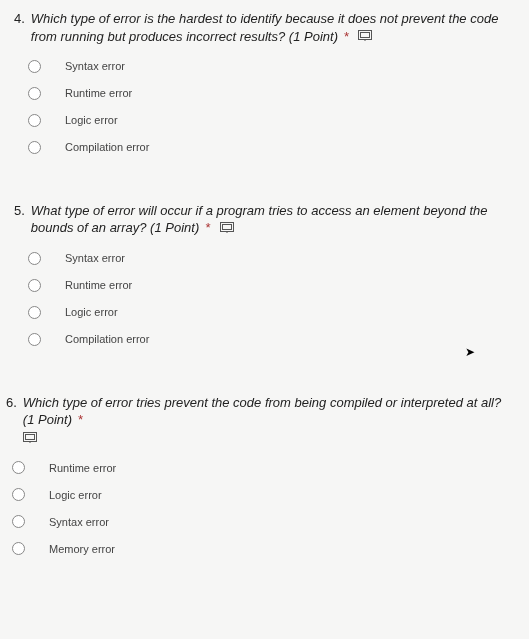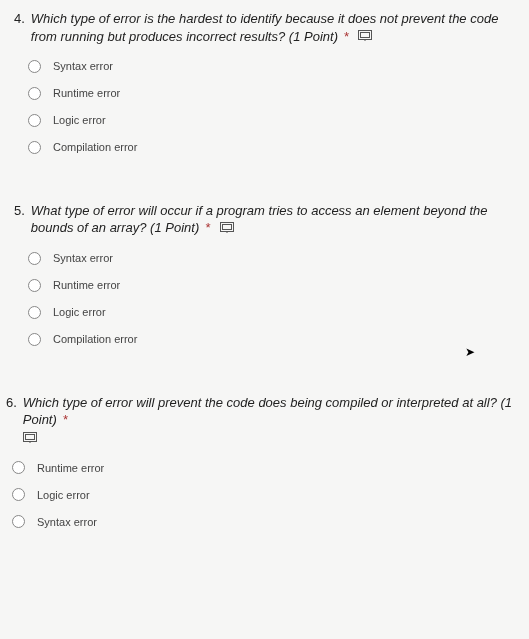--- a/index.html
+++ b/index.html
@@ -46,21 +46,21 @@
     margin-left: 6px;
     color: #555;
   }
   .options {
     margin-top: 8px;
     padding-left: 14px;
   }
   .option {
     display: flex;
     align-items: center;
-    gap: 12px;
+    gap: 24px;
     margin: 14px 0;
   }
   .radio {
     width: 13px;
     height: 13px;
     border: 1px solid #888;
     border-radius: 50%;
     background: #fff;
     flex-shrink: 0;
   }
@@ -148,21 +148,21 @@
       <span class="radio"></span>
       <span class="option-label">Compilation error</span>
     </div>
   </div>
 </div>
 
 <div class="question-block" style="padding-left:6px;">
   <div class="q-row">
     <span class="q-number">6.</span>
     <span class="q-text">
-      <span>Which type of error will prevent the code does being compiled or interpreted at all?</span>
+      <span>Which type of error tries prevent the code from being compiled or interpreted at all?</span>
       <span class="points">(1 Point)</span>
       <span class="star">*</span>
       <br>
       <span class="pres-icon" style="margin-left:0;">
         <svg width="14" height="11" viewBox="0 0 14 11">
             <rect x="0.5" y="0.5" width="13" height="9" fill="none" stroke="#555" stroke-width="1"></rect>
             <rect x="2.5" y="2.5" width="9" height="5" fill="none" stroke="#555" stroke-width="1"></rect>
             <line x1="7" y1="9.5" x2="7" y2="11" stroke="#555" stroke-width="1"></line>
           </svg>
       </span>
@@ -174,16 +174,20 @@
       <span class="option-label">Runtime error</span>
     </div>
     <div class="option">
       <span class="radio"></span>
       <span class="option-label">Logic error</span>
     </div>
     <div class="option">
       <span class="radio"></span>
       <span class="option-label">Syntax error</span>
     </div>
+    <div class="option">
+      <span class="radio"></span>
+      <span class="option-label">Memory error</span>
+    </div>
   </div>
 </div>
 
 <div class="cursor">➤</div>
 
 </body></html>

